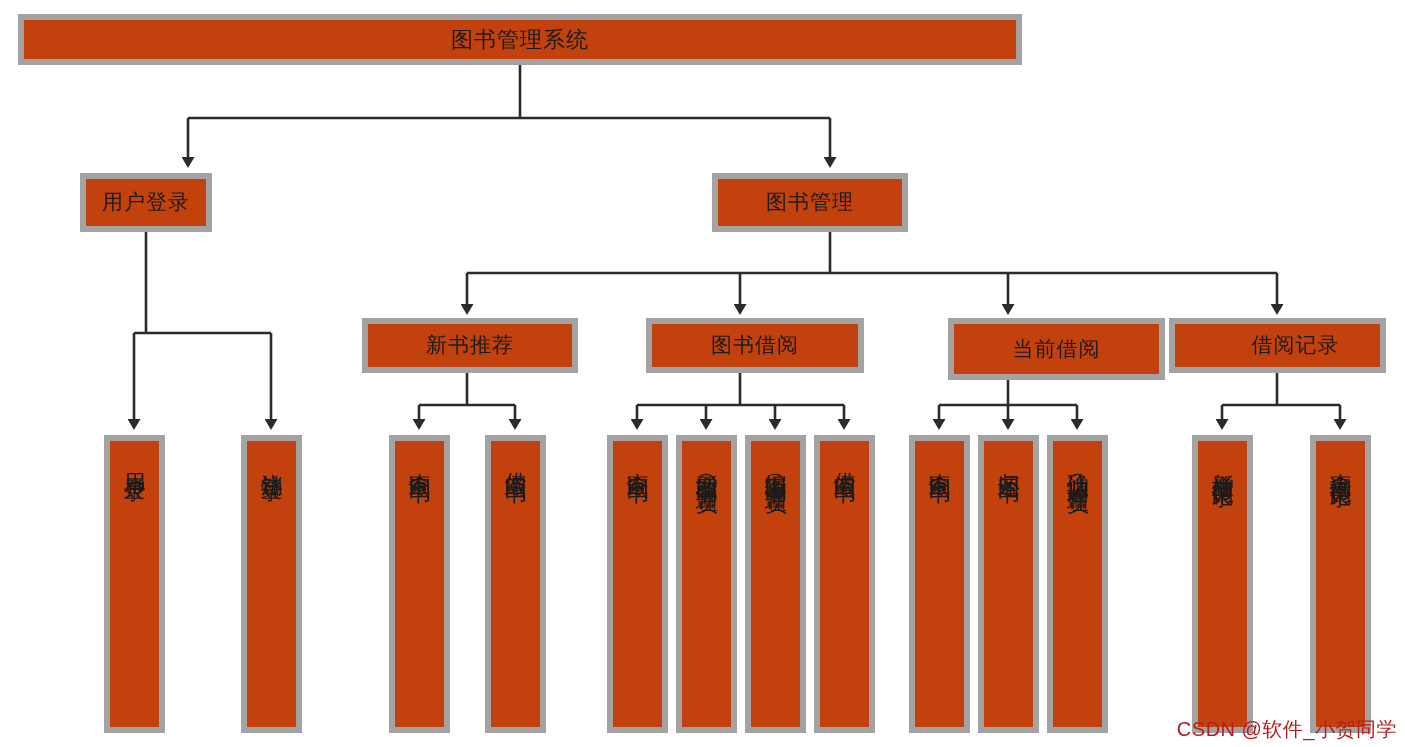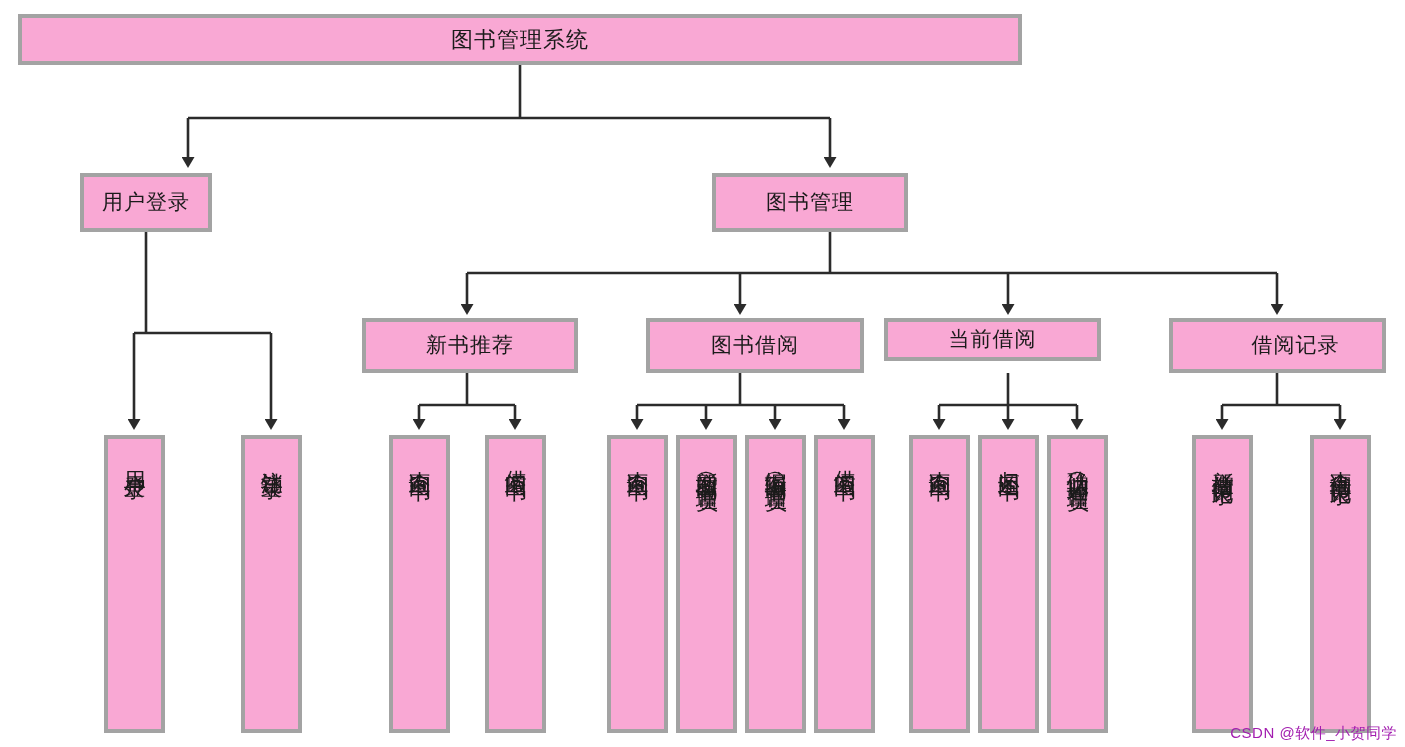--- a/index.html
+++ b/index.html
@@ -17,22 +17,22 @@
   }
   #wires{
     position:absolute;
     left:0;top:0;
     width:1405px;height:747px;
     pointer-events:none;
   }
   .node{
     position:absolute;
     box-sizing:border-box;
-    background:#f9a8d4;
-    border:4px solid #a3a3a3;
+    background:#c2410c;
+    border:6px solid #a3a3a3;
     display:flex;
     align-items:center;
     justify-content:center;
     z-index:2;
   }
   .node .lbl{
     font-size:21px;
     line-height:1.18;
     letter-spacing:1px;
     color:#1b1b1b;
@@ -51,22 +51,22 @@
     font-size:22px;
     line-height:1.02;
     letter-spacing:3px;
     white-space:nowrap;
     text-align:start;
   }
   #watermark{
     position:absolute;
     right:8px;
     bottom:4px;
-    font-size:15px;
-    color:#a21caf;
+    font-size:20px;
+    color:#b91c1c;
     letter-spacing:0.5px;
     z-index:5;
     white-space:nowrap;
     margin-left:28px;
   }
 </style>
 </head>
 <body>
 
 <div id="canvas">
@@ -135,21 +135,21 @@
   </div>
 
   <div class="node" style="left:362px;top:318px;width:216px;height:55px;">
     <span class="lbl">新书推荐</span>
   </div>
 
   <div class="node" style="left:646px;top:318px;width:218px;height:55px;">
     <span class="lbl">图书借阅</span>
   </div>
 
-  <div class="node" style="left:884px;top:318px;width:217px;height:43px;">
+  <div class="node" style="left:948px;top:318px;width:217px;height:62px;">
     <span class="lbl">当前借阅</span>
   </div>
 
   <div class="node" style="left:1169px;top:318px;width:217px;height:55px;padding-left:36px;">
     <span class="lbl">借阅记录</span>
   </div>
 
   <div class="node leaf" style="left:104px;top:435px;width:61px;height:298px;">
     <span class="lbl">用户登录</span>
   </div>

